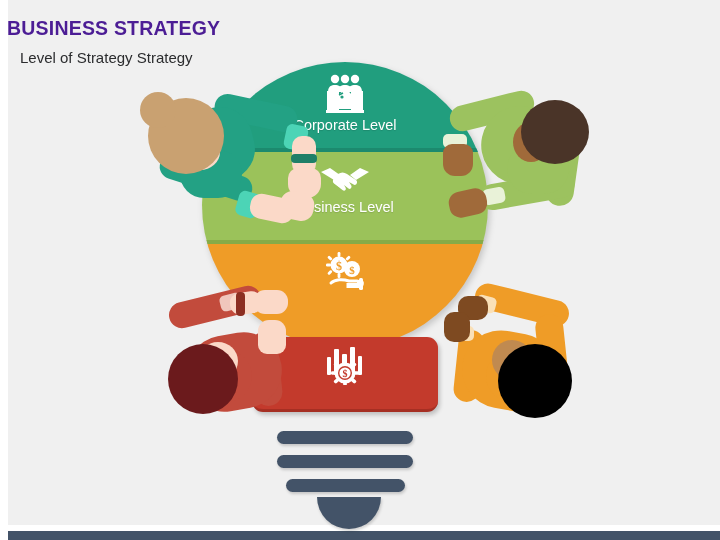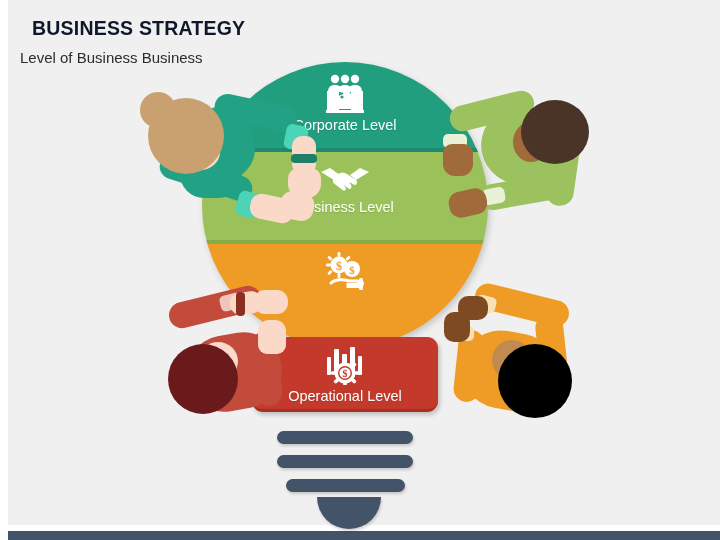--- a/index.html
+++ b/index.html
@@ -36,26 +36,26 @@
     position: absolute;
     left: 8px;
     top: 531px;
     width: 712px;
     height: 9px;
     background: #435368;
   }
 
   .title {
     position: absolute;
-    left: 32px;
+    left: 7px;
     top: 17px;
     font-size: 19.5px;
     font-weight: bold;
     letter-spacing: 0.2px;
-    color: #0f172a;
+    color: #4c1d95;
     white-space: nowrap;
   }
   .subtitle {
     position: absolute;
     left: 20px;
     top: 49px;
     font-size: 15px;
     font-weight: normal;
     color: #2b2c2e;
     white-space: nowrap;
@@ -368,21 +368,21 @@
 </style>
 </head>
 <body>
 
 <div id="slide">
 
   <div class="canvas"></div>
   <div class="footer-bar"></div>
 
   <div class="title">BUSINESS STRATEGY</div>
-  <div class="subtitle">Level of Business Business</div>
+  <div class="subtitle">Level of Strategy Strategy</div>
 
   <div class="bulb-wrap">
 
     <div class="bulb-circle">
       <div class="band band-corporate"></div>
       <div class="band band-business"></div>
       <div class="band band-functional"></div>
     </div>
 
     <div class="band-operational"></div>
@@ -459,21 +459,20 @@
           <rect x="31" y="26.2" width="5" height="3.6" rx="1.3"></rect>
           <rect x="11.5" y="17.5" width="3.6" height="5" rx="1.3" transform="rotate(-45 13.3 20)"></rect>
           <rect x="29" y="33.5" width="3.6" height="5" rx="1.3" transform="rotate(-45 30.8 36)"></rect>
           <rect x="29" y="17.5" width="3.6" height="5" rx="1.3" transform="rotate(45 30.8 20)"></rect>
           <rect x="11.5" y="33.5" width="3.6" height="5" rx="1.3" transform="rotate(45 13.3 36)"></rect>
         </g>
         <circle cx="22" cy="28" r="7" fill="#C33A2C"></circle>
         <circle cx="22" cy="28" r="5.6" fill="#fff"></circle>
         <text x="22" y="32" font-family="'Liberation Serif', serif" font-size="10" font-weight="bold" fill="#C33A2C" text-anchor="middle">$</text>
       </svg>
-      <div class="band-label">Operational Level</div>
     </div>
 
     <div class="person" id="person-tl">
       <div class="arm-upper"></div>
       <div class="torso"></div>
       <div class="arm-lower"></div>
       <div class="shoulder"></div>
       <div class="face"></div>
       <div class="hair"></div>
       <div class="bun"></div>

